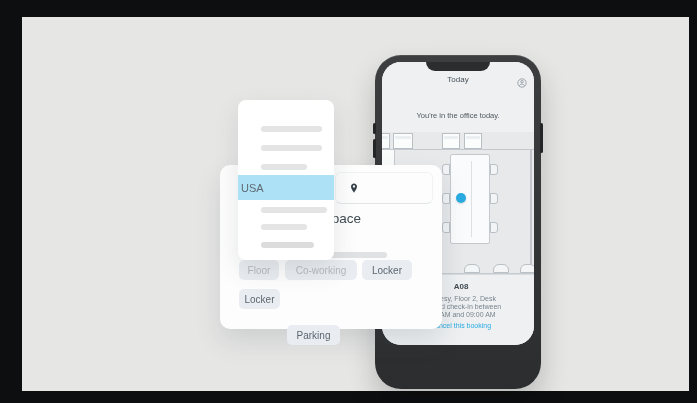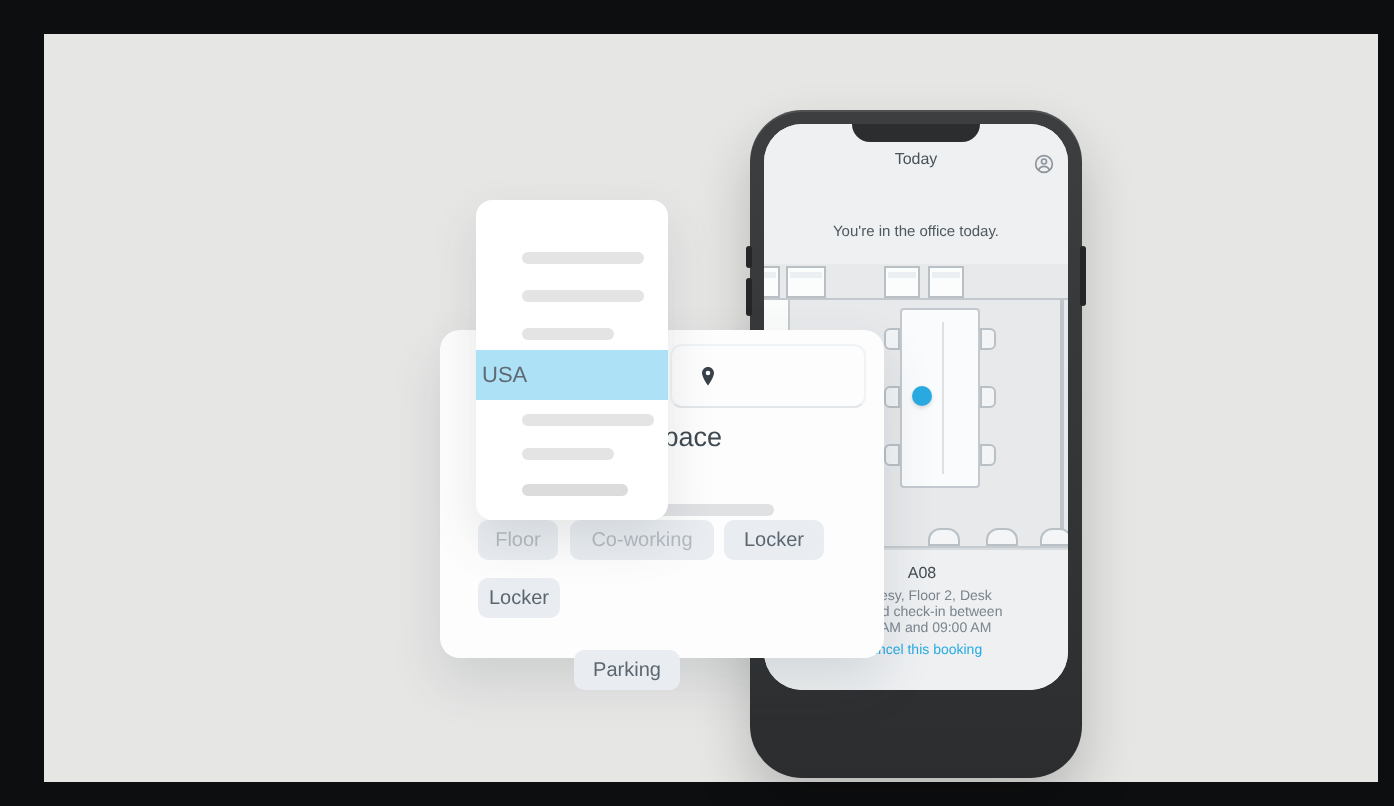--- a/index.html
+++ b/index.html
@@ -46,21 +46,21 @@
   .chair.cr{left:108px;border-radius:0 3px 3px 0;}
   .cy1{top:32px;} .cy2{top:61px;} .cy3{top:90px;}
   .dot{position:absolute;left:74px;top:61px;width:10px;height:10px;border-radius:50%;background:var(--accent);box-shadow:0 1px 2px rgba(0,0,0,.15);}
   .wall-right{position:absolute;left:148px;top:17px;width:2px;height:124px;background:#c0c6cb;}
   .wall-bottom{position:absolute;left:0;top:141px;width:152px;height:1px;background:#c5cbd0;}
   .bchair{position:absolute;top:132px;width:16px;height:9px;background:#f3f5f6;border:1px solid #b9c0c6;border-radius:6px 6px 0 0;}
   .bc1{left:82px;} .bc2{left:111px;} .bc3{left:138px;}
 
   
   .booking{position:absolute;left:0;top:212px;width:152px;height:71px;background:#eef0f2;border-top:1px solid #d8dcdf;z-index:2;}
-  .code{position:absolute;left:0;top:7px;width:100%;text-align:center;padding-left:6px;font-size:8px;font-weight:normal;color:#414b53;}
+  .code{position:absolute;left:0;top:7px;width:100%;text-align:center;padding-left:6px;font-size:8px;font-weight:bold;color:#414b53;}
   .frag{position:absolute;font-size:7px;color:#7a858e;white-space:nowrap;}
   .f1{left:58px;top:20px;} .f2{left:55px;top:28px;} .f3{left:58px;top:36px;}
   .cancel{position:absolute;left:48px;top:47px;font-size:7px;color:var(--accent);white-space:nowrap;}
 
   
   .tabbar{position:absolute;left:0;top:283px;width:152px;height:37px;background:var(--tabbar-bg);display:flex;justify-content:space-between;align-items:flex-start;padding:5px 14px 0 14px;z-index:3;}
   .tab{width:12px;height:12px;display:flex;align-items:center;justify-content:center;}
   .home-ind{position:absolute;left:54px;top:311px;width:44px;height:3px;border-radius:2px;background:#8f959a;z-index:4;}
 
   

